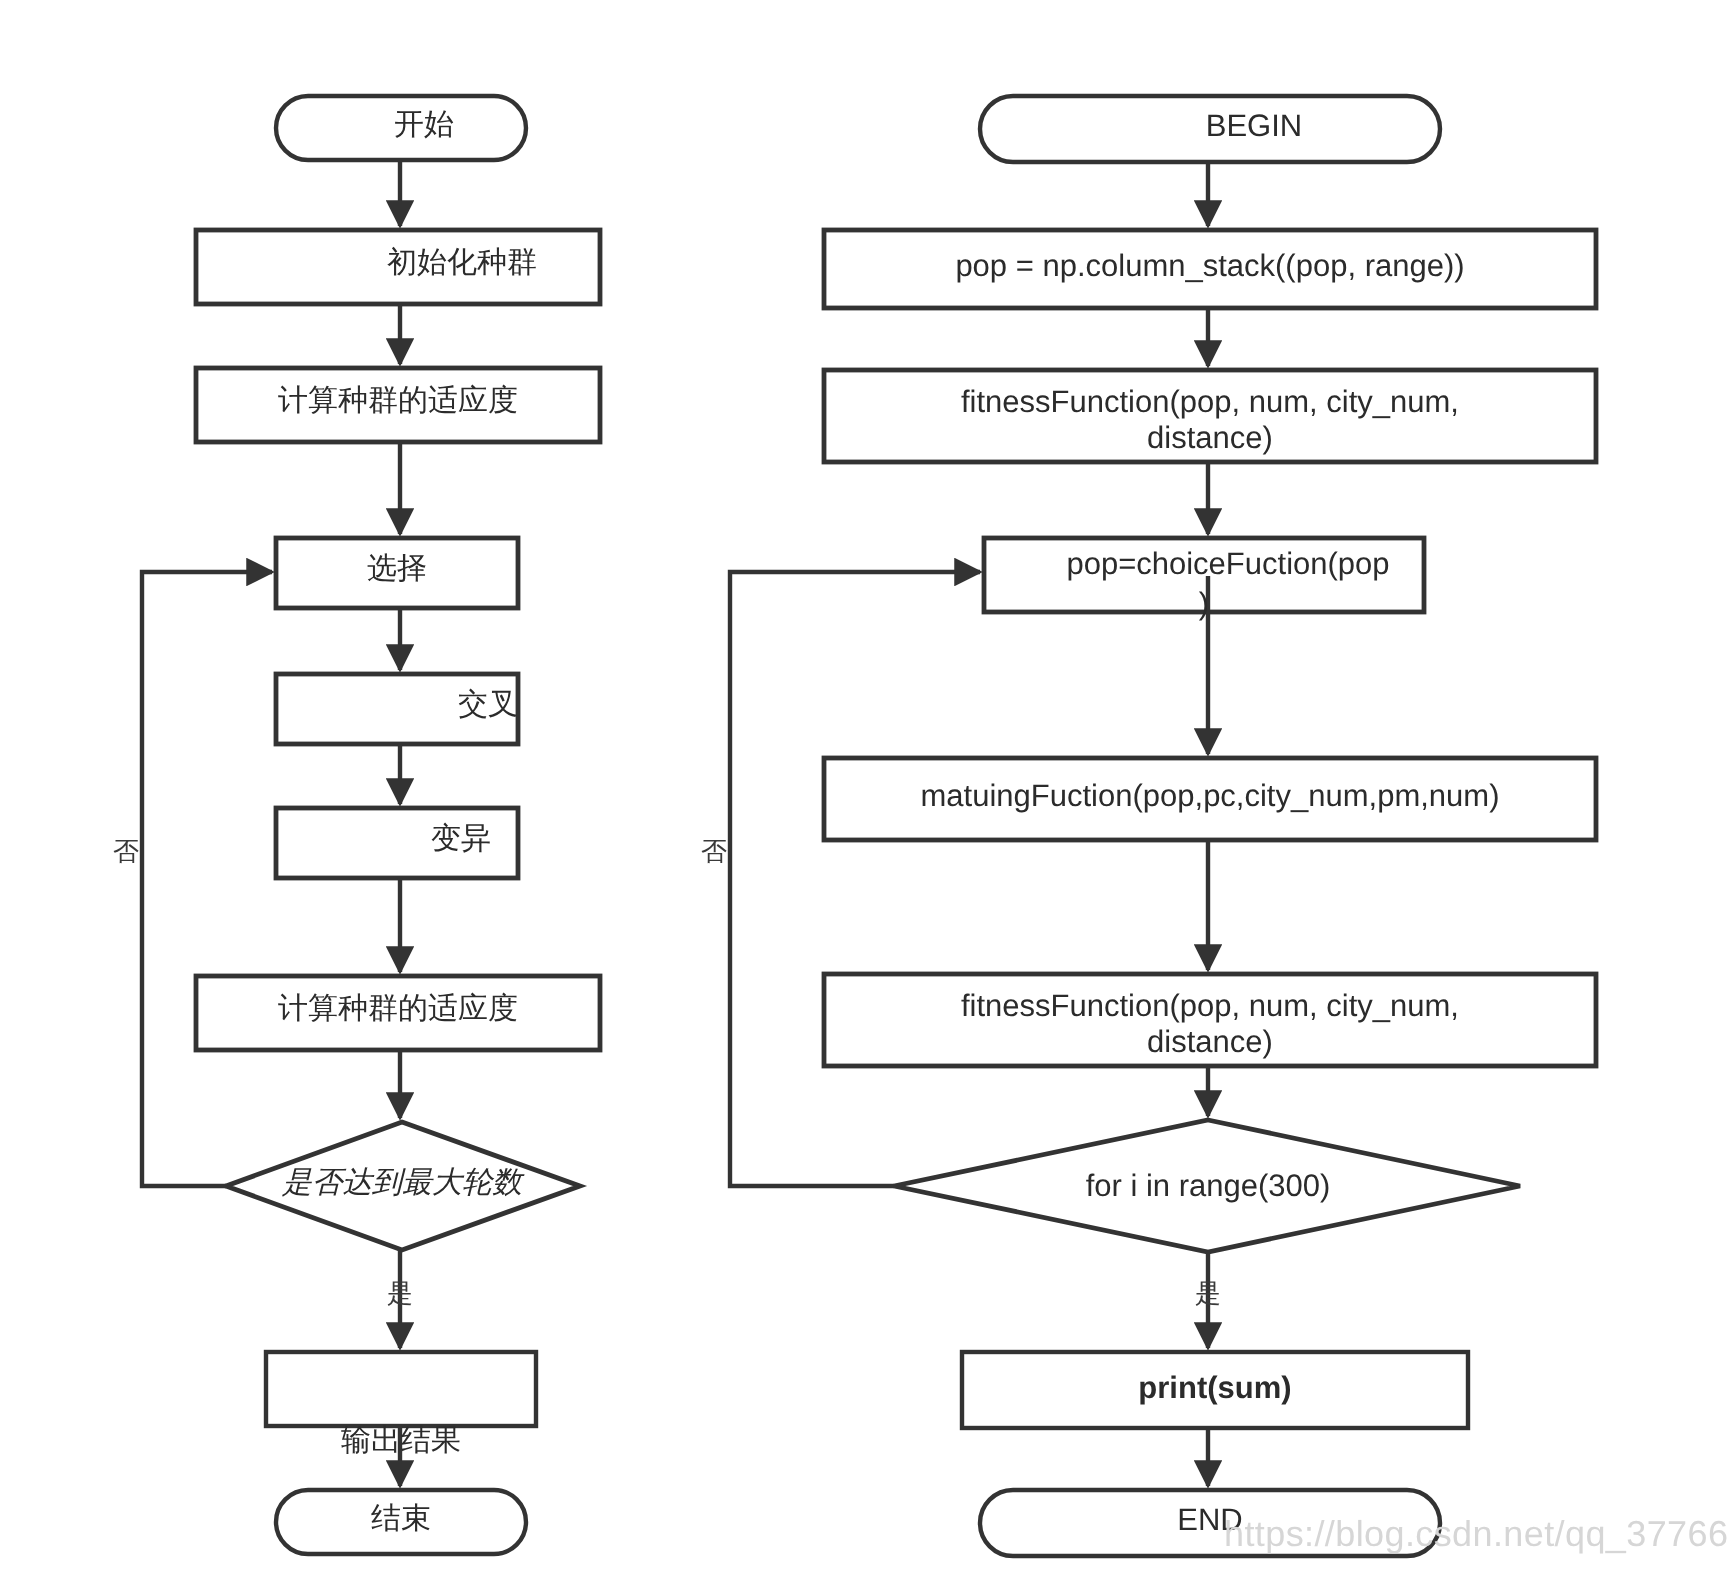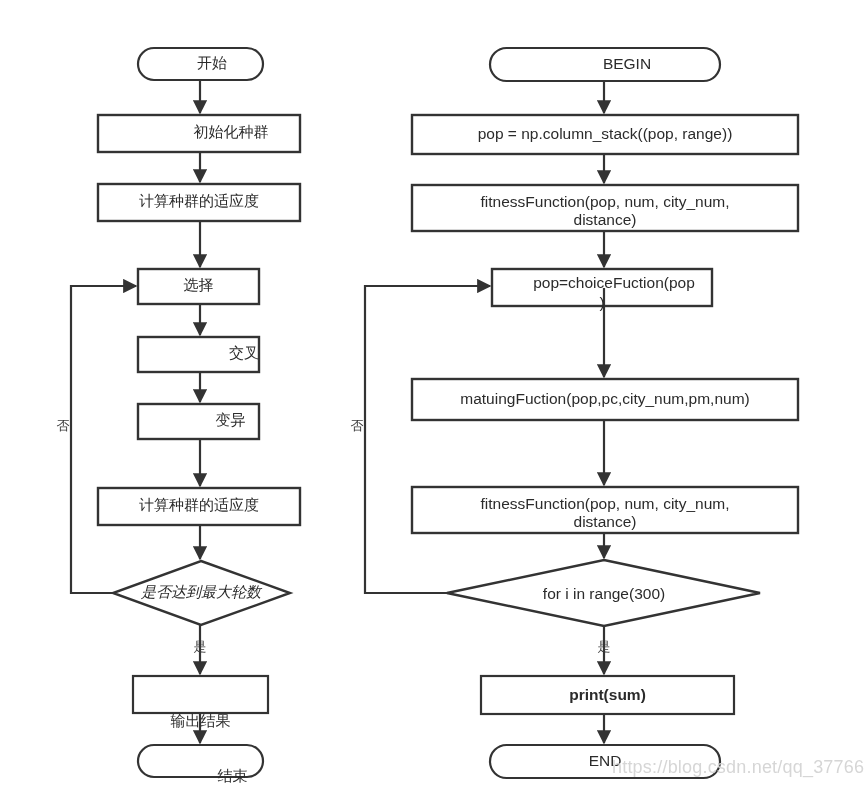--- a/index.html
+++ b/index.html
@@ -136,21 +136,21 @@
 <div class="node-text cn" style="left:138px; top:345px; width:121px;text-align:right;">交叉</div>
 
 <div class="node-text cn" style="left:138px; top:412px; width:121px;margin-left:32px;">变异</div>
 
 <div class="node-text cn" style="left:98px; top:497px; width:202px;">计算种群的适应度</div>
 
 <div class="node-text cn" style="left:111px; top:584px; width:180px;font-style:italic;">是否达到最大轮数</div>
 
 <div class="node-text cn" style="left:133px; top:685px; width:135px;margin-top:28px;">输出结果</div>
 
-<div class="node-text cn" style="left:138px; top:768px; width:125px;padding-left:32px;">结束</div>
+<div class="node-text cn" style="left:138px; top:752px; width:125px;">结束</div>
 
 <div class="edge-label" style="left:55px; top:417px; width:16px;">否</div>
 
 <div class="edge-label" style="left:192px; top:638px; width:16px;">是</div>
 
 <div class="node-text en" style="left:490px; top:55px; width:274px;">BEGIN</div>
 
 <div class="node-text en" style="left:412px; top:125px; width:386px;">pop = np.column_stack((pop, range))</div>
 
 <div class="node-text en" style="left:412px; top:193px; width:386px;">fitnessFunction(pop, num, city_num,</div>

